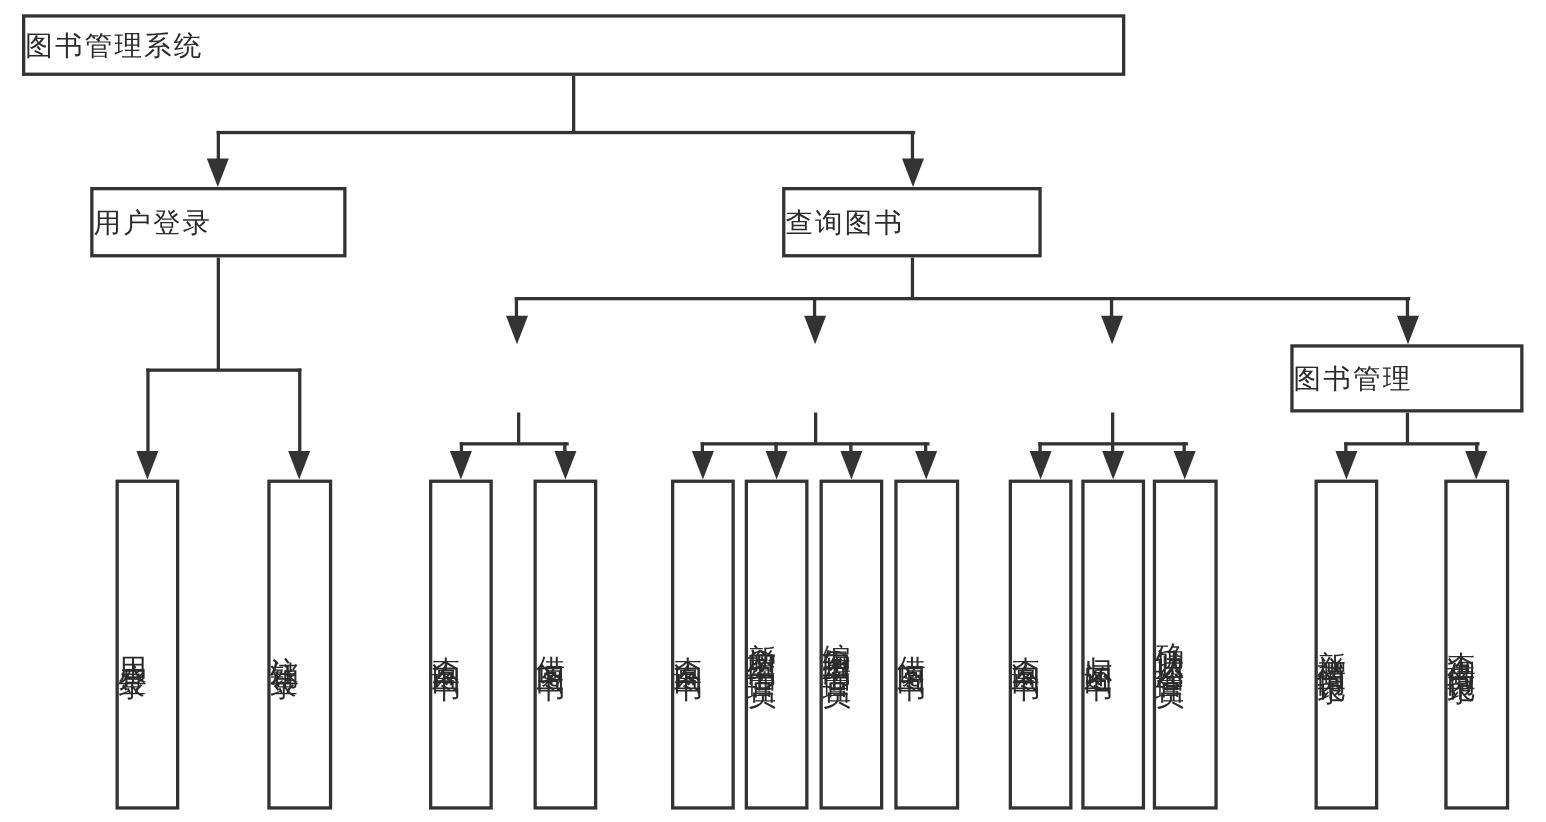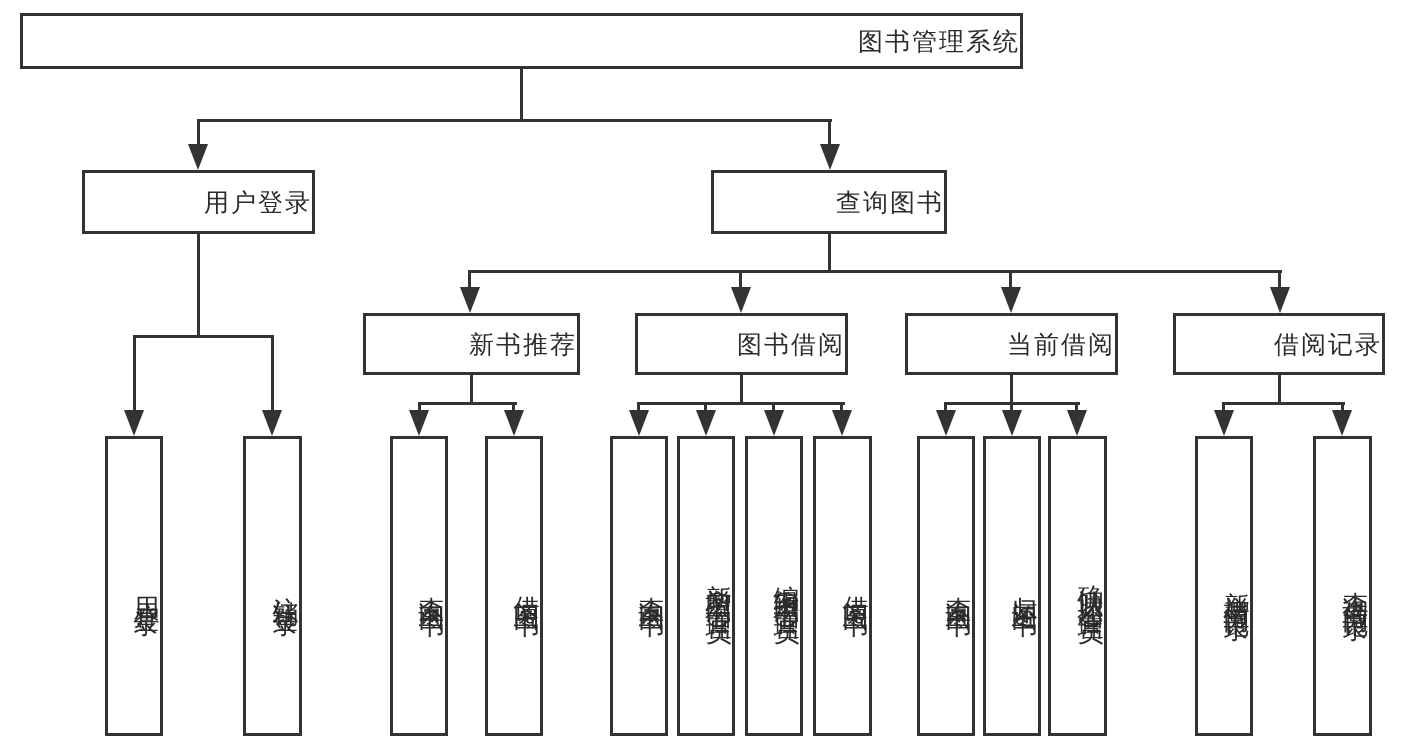--- a/index.html
+++ b/index.html
@@ -17,21 +17,21 @@
     overflow: hidden;
     font-family: "Liberation Sans", "DejaVu Sans", sans-serif;
   }
   .box {
     position: absolute;
     box-sizing: border-box;
     border: 3px solid var(--line);
     background: var(--bg);
     display: flex;
     align-items: center;
-    justify-content: flex-end;
+    justify-content: flex-start;
     color: var(--text);
   }
   .box.h span {
     font-size: 25px;
     letter-spacing: 2px;
     white-space: nowrap;
   }
   .box.v span {
     writing-mode: vertical-rl;
     text-orientation: mixed;
@@ -127,31 +127,22 @@
     <span>图书管理系统</span>
   </div>
 
   <div class="box h" style="left:82px;top:170px;width:233px;height:64px">
     <span>用户登录</span>
   </div>
   <div class="box h" style="left:711px;top:170px;width:236px;height:64px">
     <span>查询图书</span>
   </div>
 
-  <div class="box h" style="left:363px;top:313px;width:217px;height:62px">
-    <span>新书推荐</span>
-  </div>
-  <div class="box h" style="left:635px;top:313px;width:213px;height:62px">
-    <span>图书借阅</span>
-  </div>
-  <div class="box h" style="left:905px;top:313px;width:213px;height:62px">
-    <span>当前借阅</span>
-  </div>
   <div class="box h" style="left:1173px;top:313px;width:212px;height:62px">
-    <span>借阅记录</span>
+    <span>图书管理</span>
   </div>
 
   <div class="box v" style="left:105px;top:436px;width:58px;height:300px">
     <span>用户登录</span>
   </div>
   <div class="box v" style="left:243px;top:436px;width:59px;height:300px">
     <span>注销登录</span>
   </div>
 
   <div class="box v" style="left:390px;top:436px;width:58px;height:300px">

